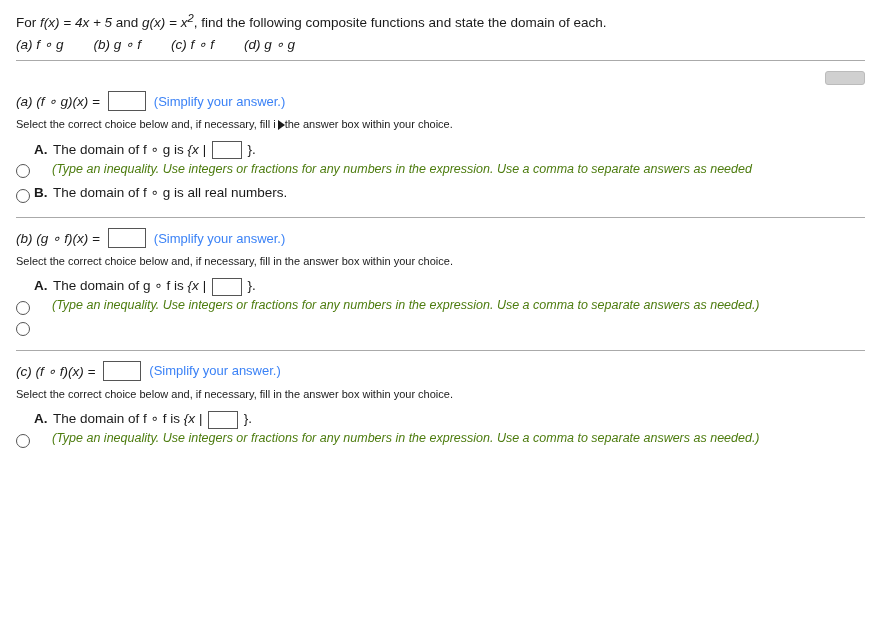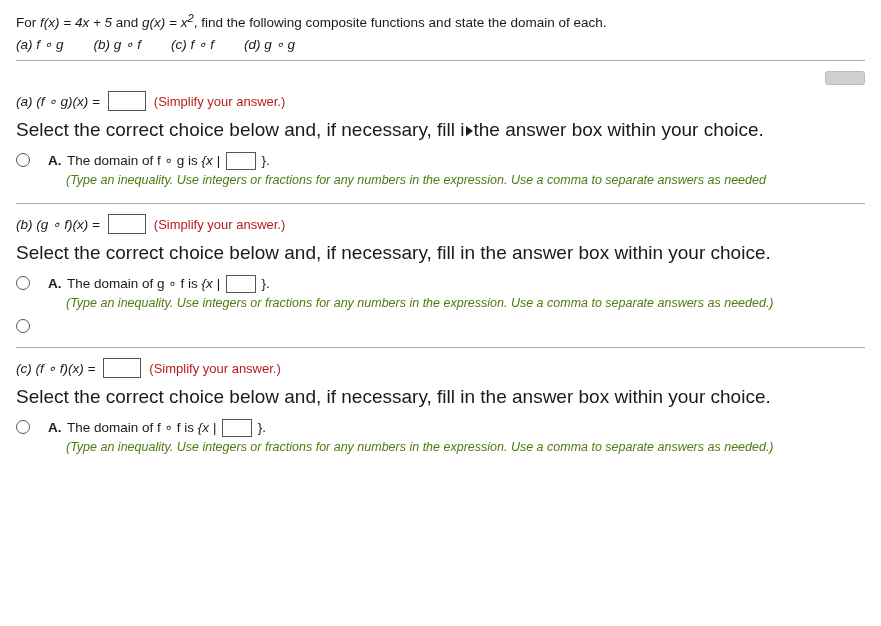--- a/index.html
+++ b/index.html
@@ -86,33 +86,33 @@
       display: inline-block;
       width: 38px;
       height: 20px;
       border: 1px solid #555;
       vertical-align: middle;
       background: #fff;
     }
 
     .simplify-note {
       font-size: 13px;
-      color: #b91c1c;
+      color: #3b82f6;
     }
 
     .select-instruction {
-      font-size: 19px;
+      font-size: 11px;
       margin-bottom: 8px;
       line-height: 1.4;
     }
 
     .choice-option {
       display: flex;
-      align-items: flex-start;
-      gap: 18px;
+      align-items: flex-end;
+      gap: 4px;
       margin-bottom: 6px;
       font-size: 13.5px;
     }
 
     .radio-circle {
       width: 14px;
       height: 14px;
       border-radius: 50%;
       border: 1.5px solid #555;
       display: inline-block;
@@ -199,20 +199,27 @@
       <div class="radio-circle"></div>
       <div class="choice-text">
         <span class="choice-label">A.</span>
         The domain of f ∘ g is <span class="domain-expr">{x |</span>
         <input type="text" class="inline-answer-box" style="">
         <span>}.</span>
         <span class="italic-note">(Type an inequality. Use integers or fractions for any numbers in the expression. Use a comma to separate answers as needed</span>
       </div>
     </div>
 
+    <div class="choice-option">
+      <div class="radio-circle"></div>
+      <div class="choice-text">
+        <span class="choice-label">B.</span>
+        The domain of f ∘ g is all real numbers.
+      </div>
+    </div>
   </div>
 
   <hr class="divider">
 
   <div class="section">
     <div class="answer-line">
       <span class="math-label">(b) (g ∘ f)(x) =</span>
       <input type="text" class="answer-box" style="">
       <span class="simplify-note">(Simplify your answer.)</span>
     </div>

